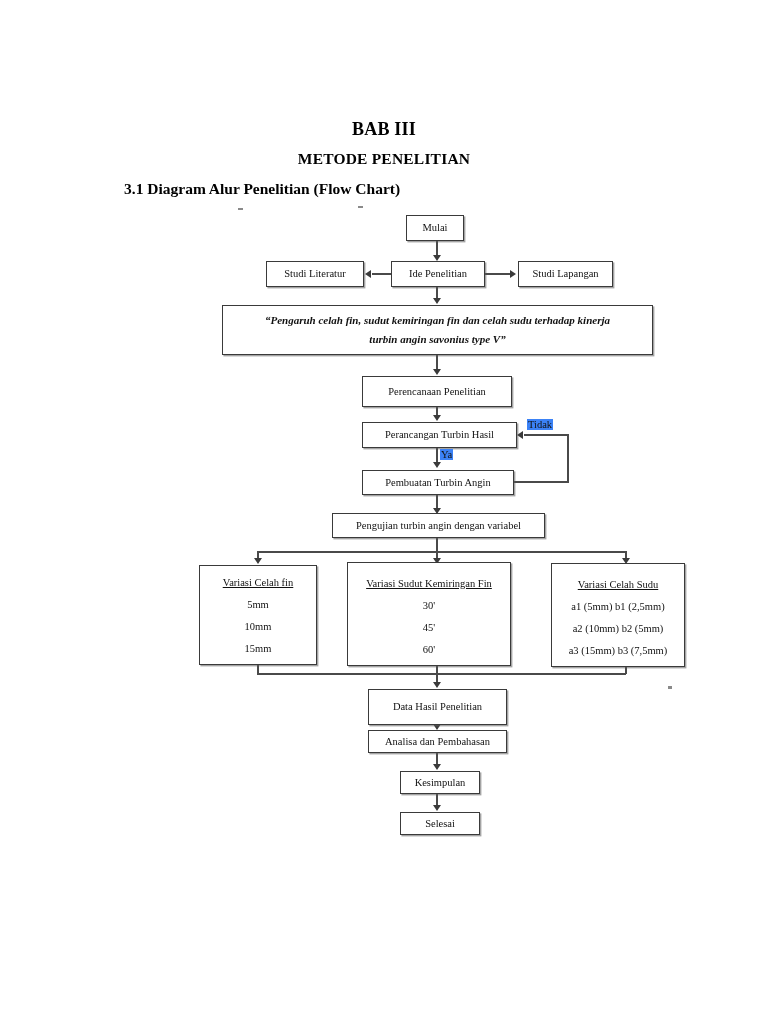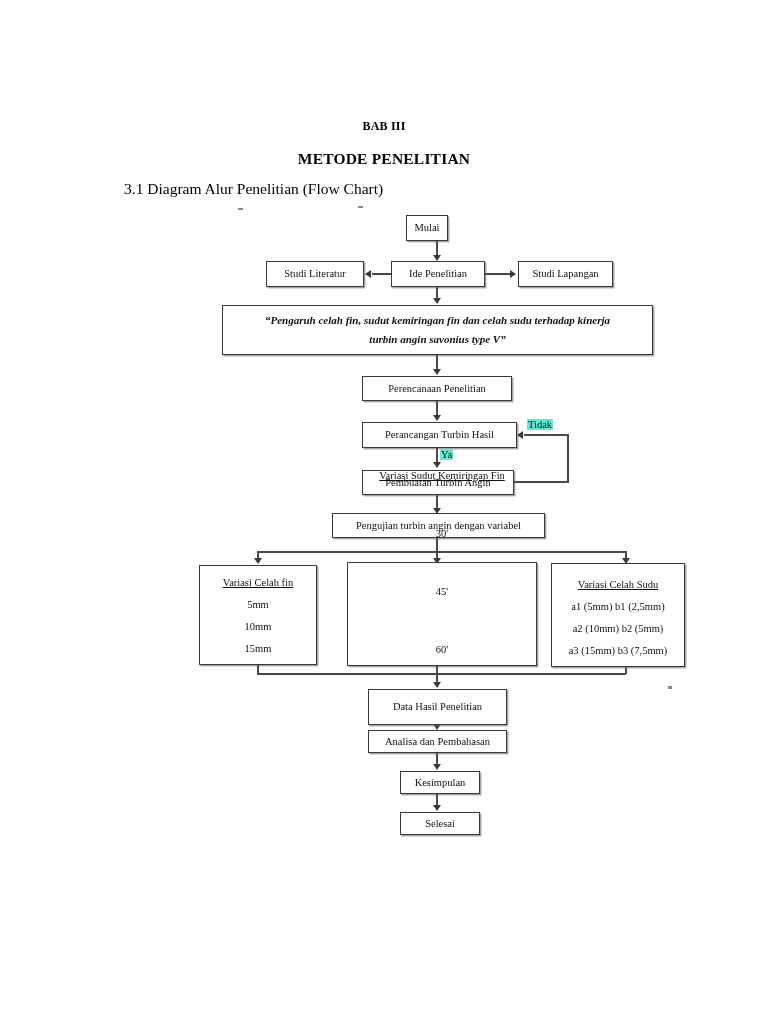--- a/index.html
+++ b/index.html
@@ -16,28 +16,28 @@
     overflow: hidden;
   }
 
   
   .doc-heading {
     position: absolute;
     text-align: center;
     font-weight: bold;
     letter-spacing: 0.2px;
   }
-  #bab-iii  { left: 0; top: 119px;  width: 768px; font-size: 12px; }
+  #bab-iii  { left: 0; top: 119px;  width: 768px; font-size: 18px; }
   #metode   { left: 0; top: 150px;  width: 768px; font-size: 15.5px; }
   #section-title {
     position: absolute;
     left: 124px;
     top: 180px;
     font-size: 15.5px;
-    font-weight: normal;
+    font-weight: bold;
     text-align: left;
   }
 
   
   #flowchart {
     position: absolute;
     left: 0;
     top: 0;
     width: 768px;
     height: 1024px;
@@ -117,21 +117,21 @@
     border-top: 4.2px solid transparent;
     border-bottom: 4.2px solid transparent;
     border-left: 6.5px solid #3a3a3a;
   }
 
   .edge-label {
     position: absolute;
     font-size: 10.5px;
     color: #111111;
     z-index: 4;
-    background: #5eead4;
+    background: #3b82f6;
     padding: 0 1px;
   }
 
   .speck {
     position: absolute;
     background: #8a8a8a;
     z-index: 0;
   }
 </style>
 </head>
@@ -142,21 +142,21 @@
 <div class="doc-heading" id="metode">METODE PENELITIAN</div>
 
 <div id="section-title">3.1 Diagram Alur Penelitian (Flow Chart)</div>
 
 <div id="flowchart">
 
   <div class="speck" style="left:238px; top:208px; width:5px; height:2px;"></div>
   <div class="speck" style="left:358px; top:206px; width:5px; height:2px;"></div>
   <div class="speck" style="left:668px; top:686px; width:4px; height:3px;"></div>
 
-  <div class="node" style="left:406px; top:215px; width:42px; height:26px;">
+  <div class="node" style="left:406px; top:215px; width:58px; height:26px;">
     <span>Mulai</span>
   </div>
 
   <div class="vline" style="left:436px; top:241px; height:18px;"></div>
   <div class="arrow down" style="left:432.6px; top:255px;"></div>
 
   <div class="node" style="left:391px; top:261px; width:94px; height:26px;">
     <span>Ide Penelitian</span>
   </div>
 
@@ -178,21 +178,21 @@
   <div class="arrow down" style="left:432.6px; top:298px;"></div>
 
   <div class="node quote-box" style="left:222px; top:305px; width:431px; height:50px;">
     <div style="width:100%; text-align:center;">“Pengaruh  celah fin, sudut kemiringan fin dan celah sudu terhadap kinerja</div>
     <div style="width:100%; text-align:center;">turbin angin savonius type V”</div>
   </div>
 
   <div class="vline" style="left:436px; top:355px; height:18px;"></div>
   <div class="arrow down" style="left:432.6px; top:369px;"></div>
 
-  <div class="node" style="left:362px; top:376px; width:150px; height:25px;">
+  <div class="node" style="left:362px; top:376px; width:150px; height:31px;">
     <span>Perencanaan Penelitian</span>
   </div>
 
   <div class="vline" style="left:436px; top:401px; height:18px;"></div>
   <div class="arrow down" style="left:432.6px; top:415px;"></div>
 
   <div class="node" style="left:362px; top:422px; width:155px; height:26px;">
     <span>Perancangan Turbin Hasil</span>
   </div>
 
@@ -229,21 +229,21 @@
   <div class="vline" style="left:625px; top:551px; height:10px;"></div>
   <div class="arrow down" style="left:621.6px; top:558px;"></div>
 
   <div class="node tall" style="left:199px; top:565px; width:118px; height:100px;">
     <div class="node-title">Variasi Celah fin</div>
     <div class="node-line">5mm</div>
     <div class="node-line">10mm</div>
     <div class="node-line">15mm</div>
   </div>
 
-  <div class="node tall" style="left:347px; top:562px; width:190px; height:104px;gap:36px;">
+  <div class="node tall" style="left:347px; top:562px; width:164px; height:104px;">
     <div class="node-title">Variasi Sudut Kemiringan Fin</div>
     <div class="node-line">30'</div>
     <div class="node-line">45'</div>
     <div class="node-line">60'</div>
   </div>
 
   <div class="node tall" style="left:551px; top:563px; width:134px; height:104px;">
     <div class="node-title">Variasi Celah Sudu</div>
     <div class="node-line">a1 (5mm) b1 (2,5mm)</div>
     <div class="node-line">a2 (10mm) b2 (5mm)</div>

